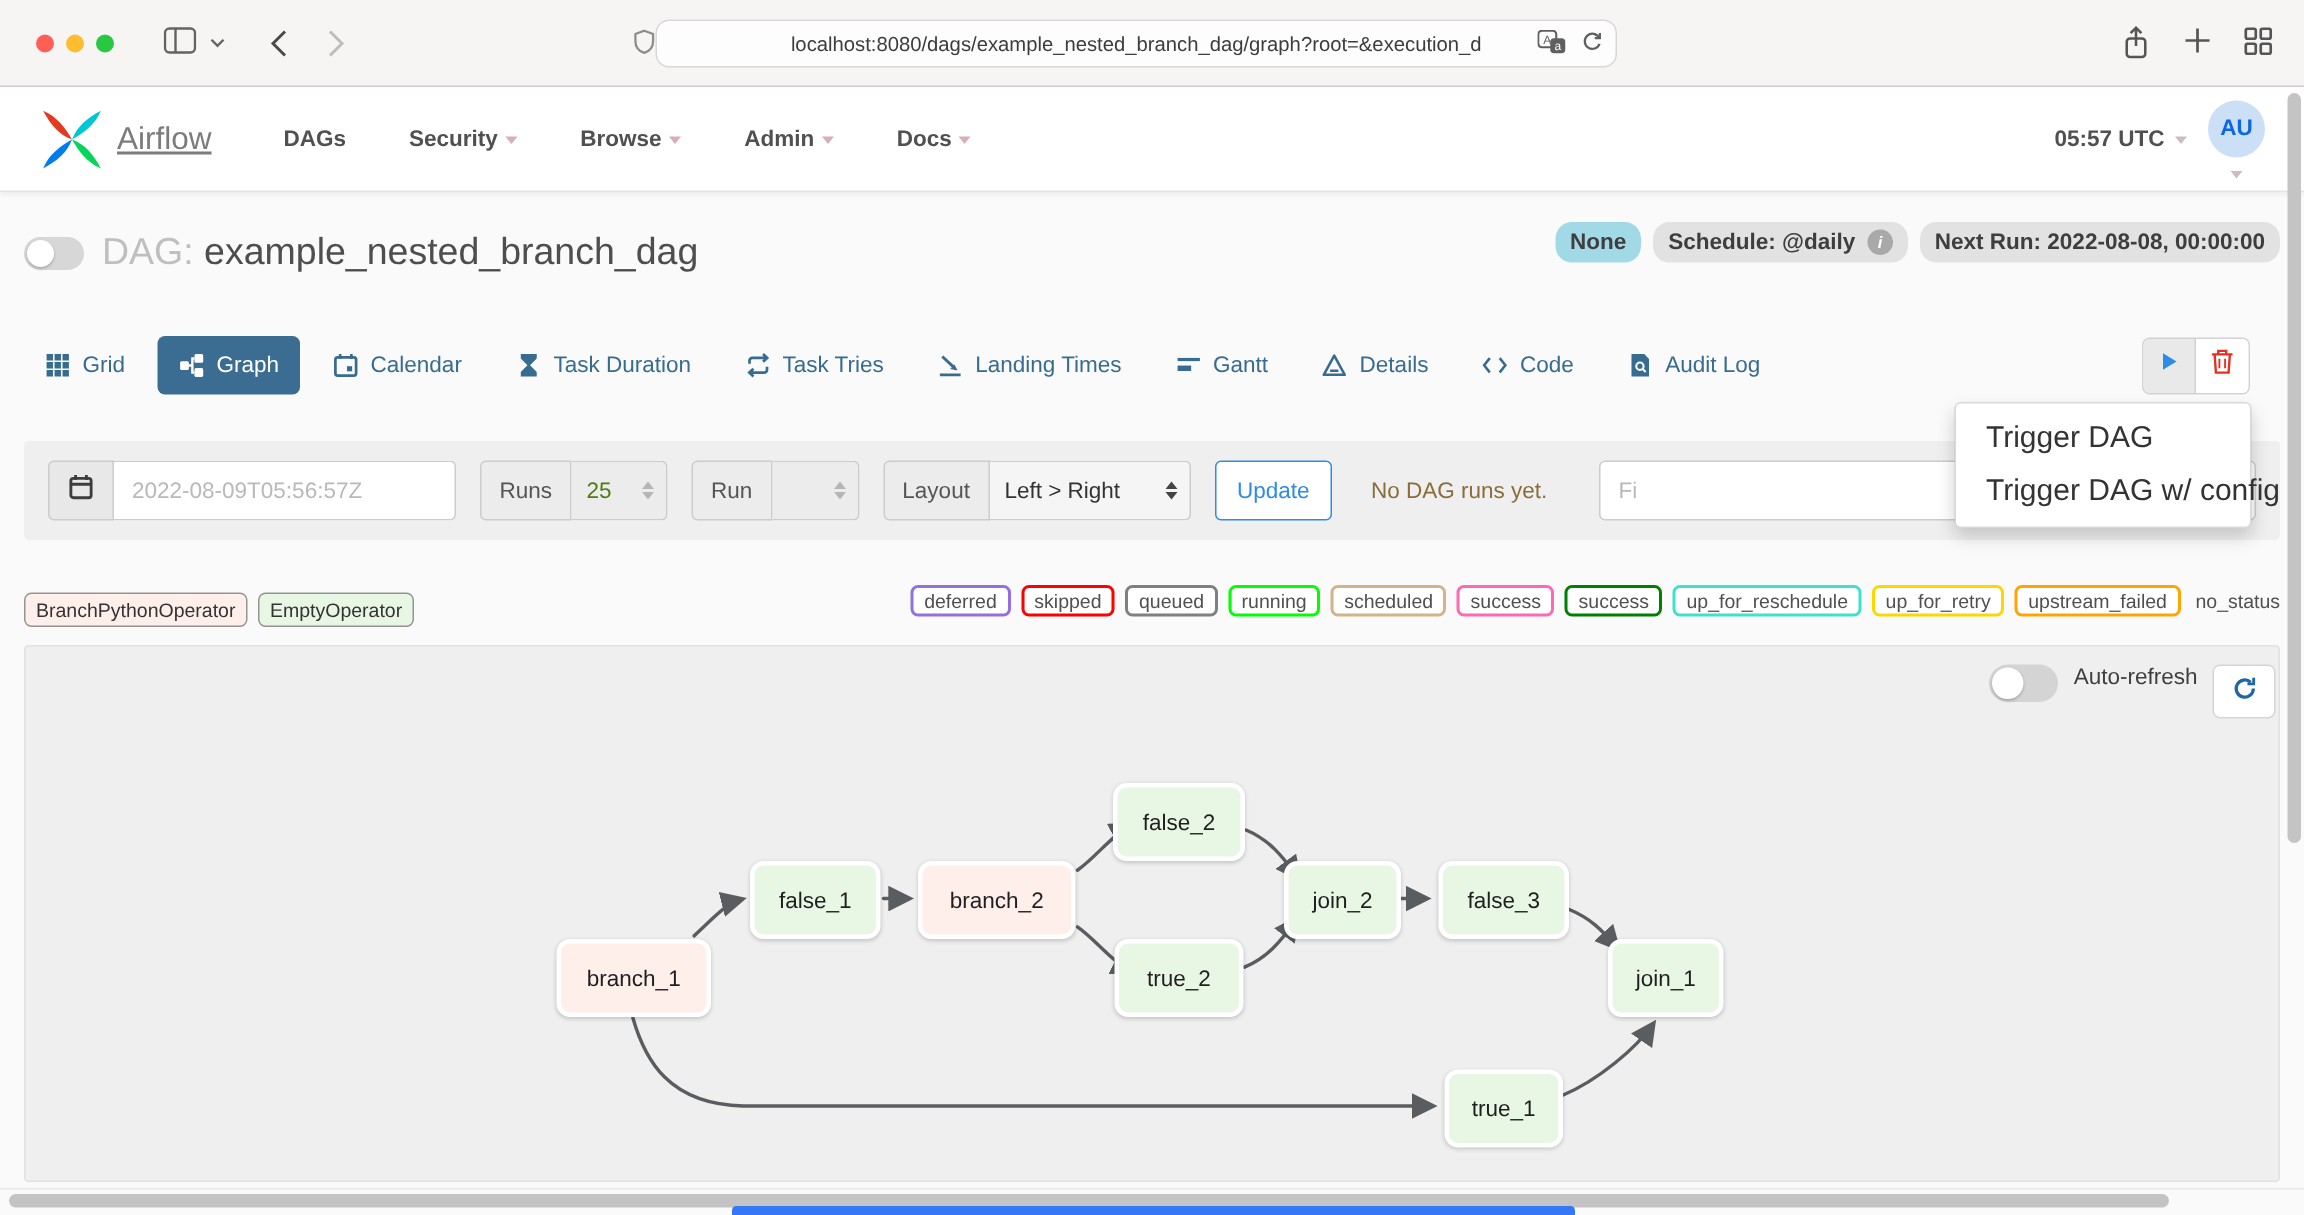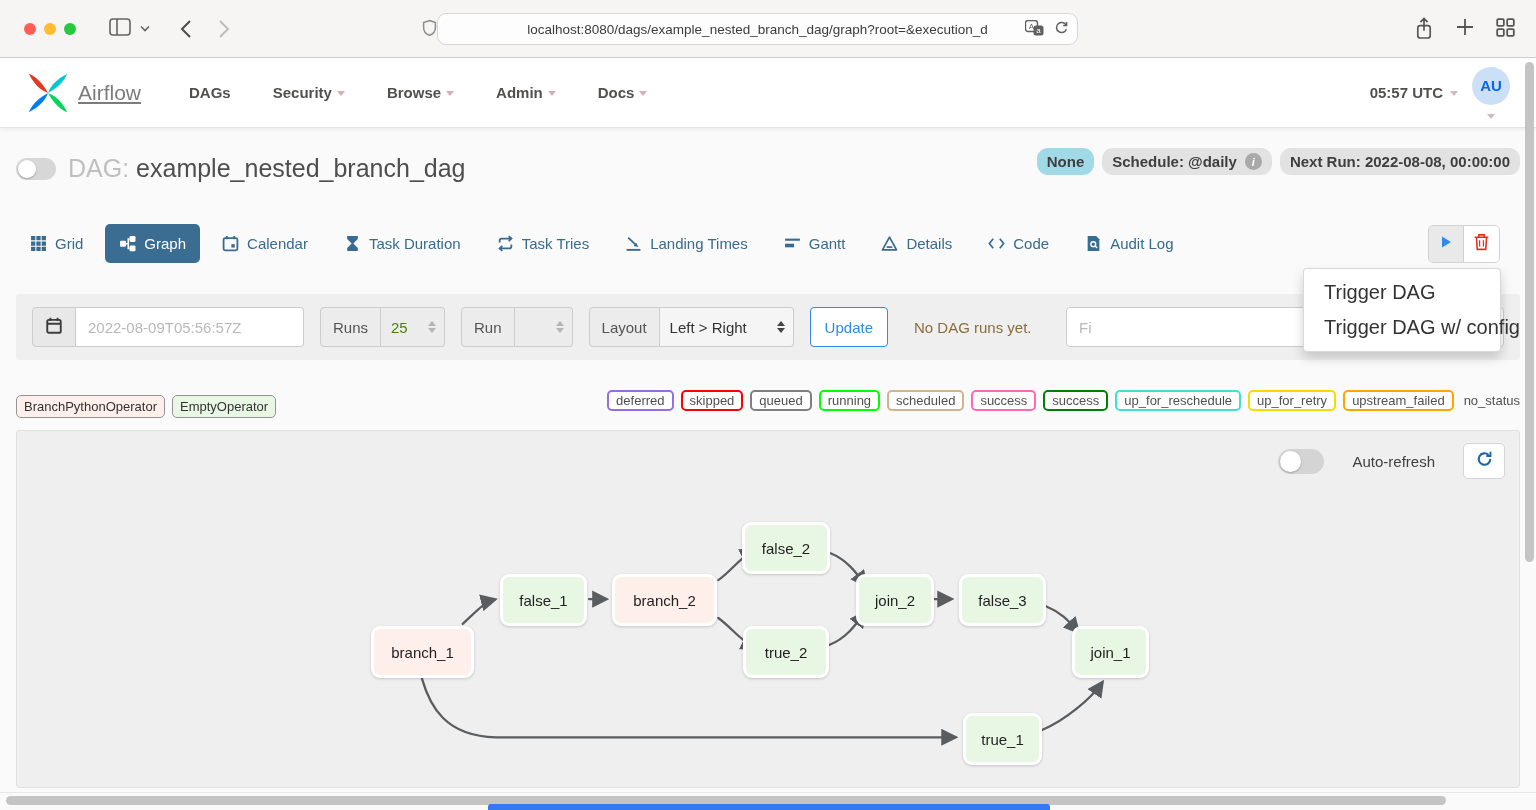--- a/index.html
+++ b/index.html
@@ -82,21 +82,21 @@
   .op-legend { display:flex; gap:7px; }
   .op-pill { font-size:13px; color:#333; border:1px solid #949494; border-radius:5px; padding:3px 7px;margin-top:13px; }
   .status-legend { margin-left:auto; display:flex; gap:7px; align-items:center; }
   .status-pill { font-size:13px; color:#51504f; background:#fff; border:2px solid #999; border-radius:5px; padding:1px 7px; }
   .status-plain { font-size:13px; color:#51504f; margin-left:3px; }
 
   
   .graph-panel { position:absolute; top:430px; left:16px; width:1504px; height:358px; background:#f0efef; border:1px solid #e2e1e1; border-radius:3px; }
   .graph-edges { position:absolute; inset:0; width:100%; height:100%; }
   .gnode { position:absolute; height:52px; border:3px solid #fff; border-radius:9px; box-shadow:0 1px 3px rgba(0,0,0,.18); display:flex; align-items:center; justify-content:center; font-size:15px; color:#1f1f1f; cursor:pointer; }
-  .auto-refresh { position:absolute; top:12px; right:14px; display:flex; align-items:center; gap:28px; }
+  .auto-refresh { position:absolute; top:12px; right:2px; display:flex; gap:10px; }
   .ar-toggle { width:46px; height:25px; border-radius:13px; background:#d4d4d4; position:relative; cursor:pointer; }
   .ar-toggle::after { content:""; position:absolute; left:2px; top:2px; width:21px; height:21px; background:#fff; border-radius:50%; box-shadow:0 1px 2px rgba(0,0,0,.25); }
   .ar-label { font-size:15px; color:#3f3f3f; }
   .refresh-btn { width:42px; height:36px; background:#fff; border:1px solid #d5d5d5; border-radius:5px; display:flex; align-items:center; justify-content:center; cursor:pointer; }
 
   
   .vscroll { position:absolute; top:62px; right:2px; width:9px; height:500px; background:#c4c4c4; border-radius:5px; z-index:60; }
   .hscroll-track { position:absolute; left:0; bottom:2px; width:1536px; height:16px; background:#fafafa; border-top:1px solid #e8e8e8; }
   .hscroll { position:absolute; left:6px; top:3px; width:1440px; height:9px; background:#c4c4c4; border-radius:5px; }
   .dock-bar { position:absolute; left:488px; bottom:0; width:562px; height:6px; background:#3478f6; border-radius:3px 3px 0 0; z-index:70; }

